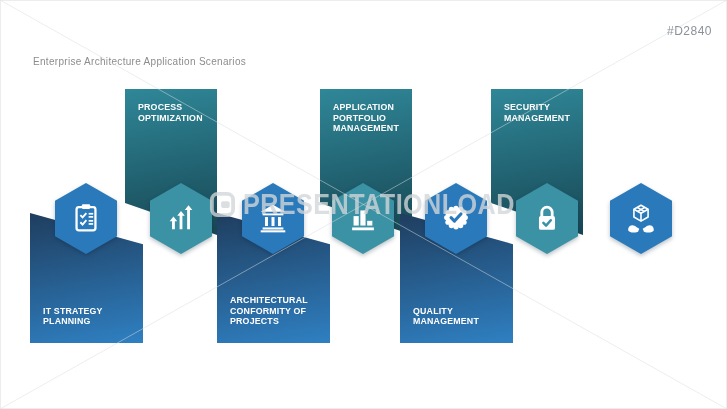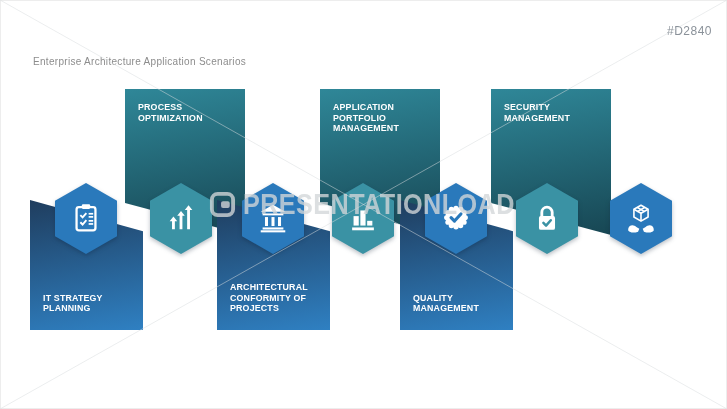--- a/index.html
+++ b/index.html
@@ -17,26 +17,26 @@
     position:absolute;left:33px;top:56px;
     font-size:10px;color:var(--subtitle-text,#8c8c8c);letter-spacing:.3px;
   }
   .code{
     position:absolute;right:15px;top:24px;
     font-size:12px;color:var(--code-text,#8a9199);letter-spacing:.5px;
   }
   
   .panel{position:absolute;z-index:10;}
   .panel.down{
-    top:200px;width:113px;height:130px;
+    top:213px;width:113px;height:130px;
     background:linear-gradient(170deg,var(--panel-blue-top,#1f3d5e) 0%,var(--panel-blue-bottom,#2f80c2) 100%);
     clip-path:polygon(0 0,100% 24%,100% 100%,0 100%);
   }
   .panel.up{
-    top:89px;width:120px;height:146px;
+    top:89px;width:92px;height:146px;
     background:linear-gradient(170deg,var(--panel-teal-top,#2f8798) 0%,var(--panel-teal-bottom,#174653) 100%);
     clip-path:polygon(0 0,100% 0,100% 100%,0 78%);
   }
   .panel-label{
     position:absolute;left:13px;
     color:#fff;font-weight:700;font-size:9.8px;line-height:10.6px;letter-spacing:.2px;
     transform:scaleX(.9);transform-origin:left top;white-space:nowrap;
   }
   .panel.up .panel-label{top:13px;}
   .panel.down .panel-label{bottom:16px;transform-origin:left bottom;}

